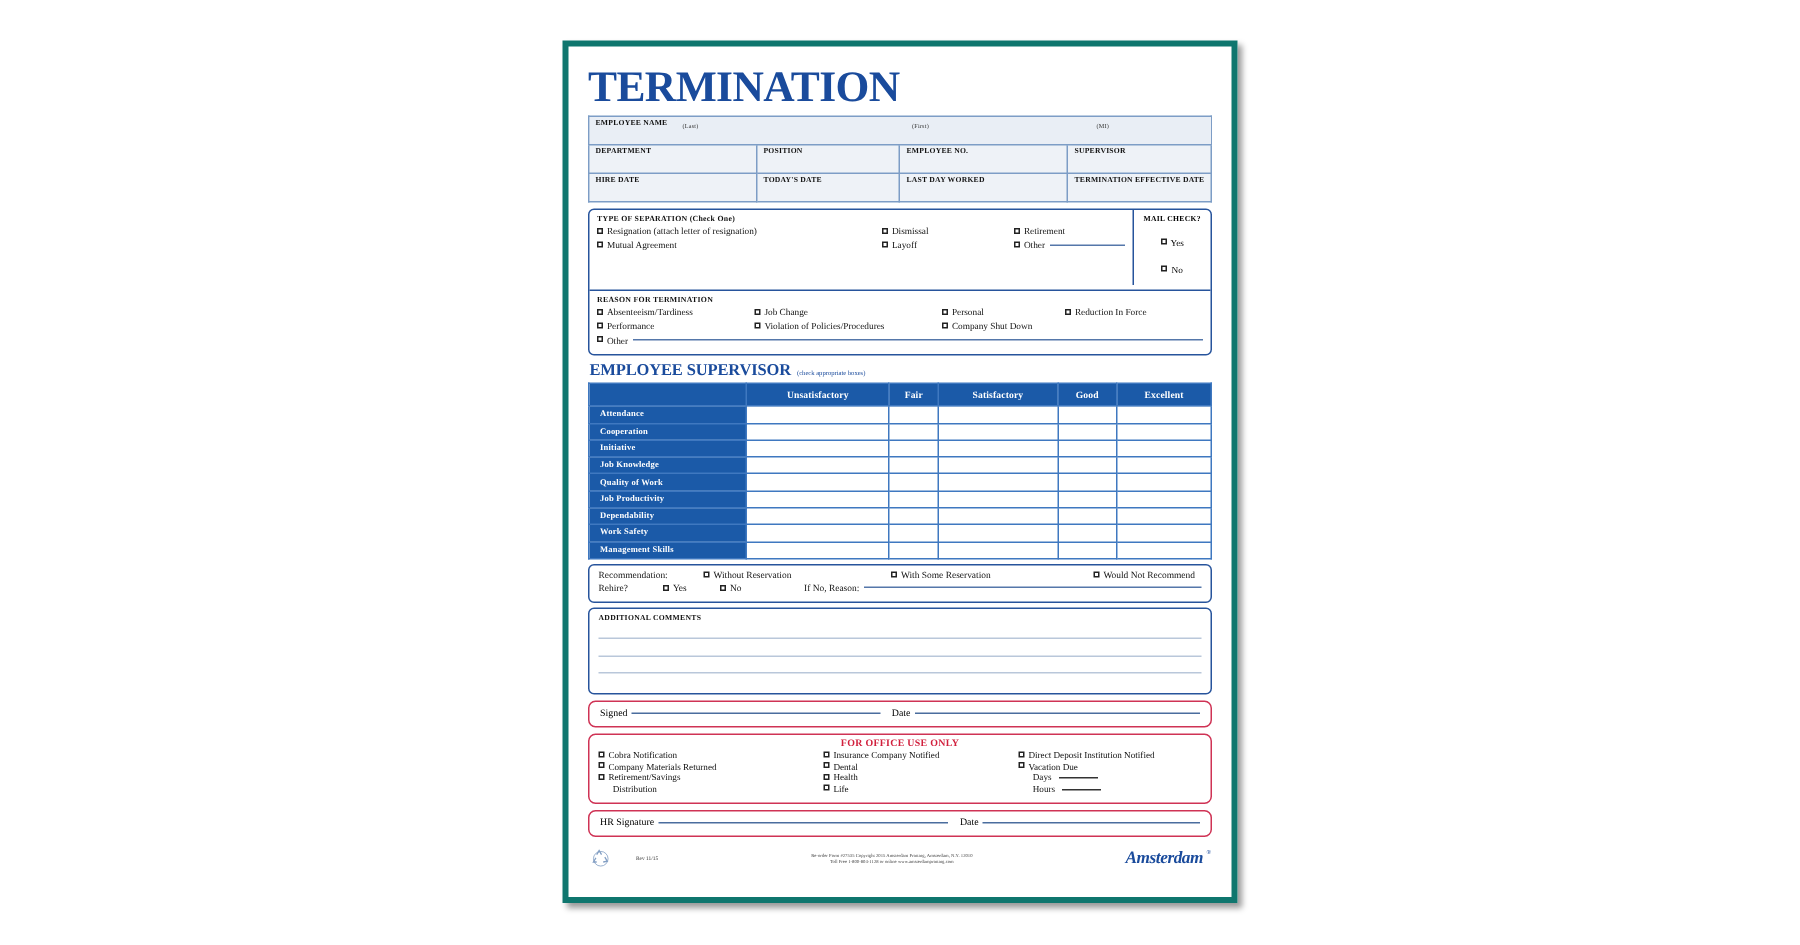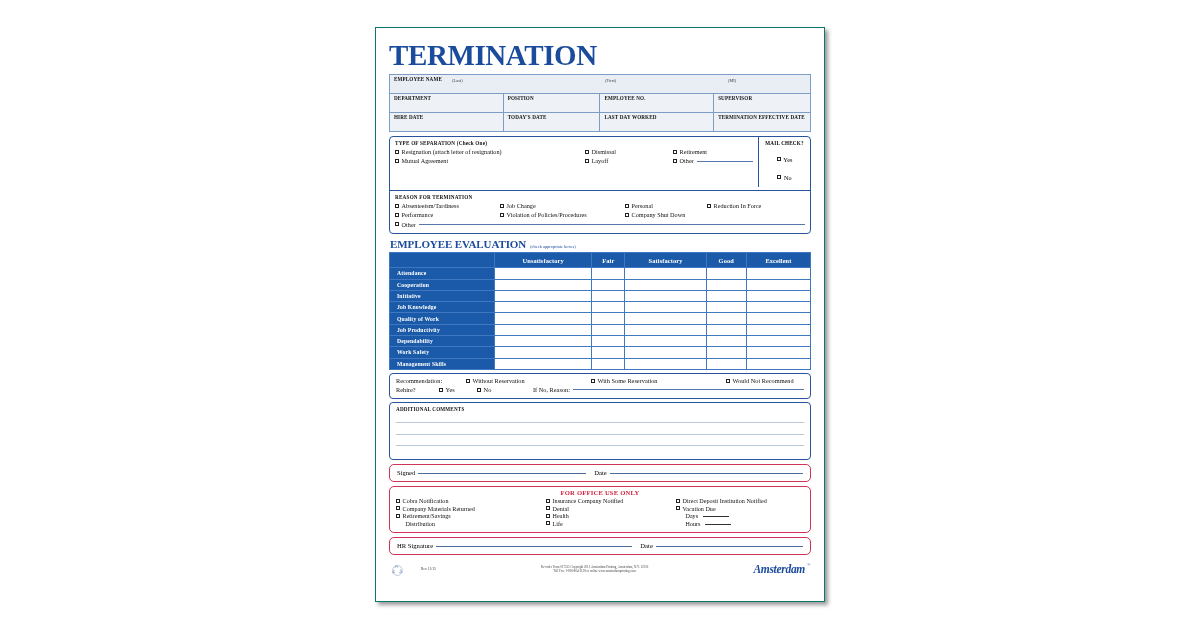--- a/index.html
+++ b/index.html
@@ -12,21 +12,21 @@
   }
 
   #stage { position:relative; width:1200px; height:630px; background:#fff; }
 
   
   #sheet {
     position:absolute;
     left:375px; top:27px;
     width:450px; height:575px;
     background:#ffffff;
-    border:1px solid #0f766e;
+    border:4px solid #0f766e;
     box-shadow:3px 3px 4px rgba(0,0,0,.40);
     padding:14px 13px 6px 13px;
   }
 
   
   .title-block { line-height:.92; margin-bottom:5px; }
   .title-line {
     font-family:"Liberation Serif", serif;
     font-weight:bold;
     font-size:29px;
@@ -324,21 +324,21 @@
           <span class="chk">
             <span class="box-glyph"></span>
             <span>Other</span>
           </span>
           <span class="fill-line"></span>
         </div>
       </div>
     </div>
 
     <div class="eval-head">
-      <span>EMPLOYEE EVALUATION</span><span class="note">(check appropriate boxes)</span>
+      <span>EMPLOYEE SUPERVISOR</span><span class="note">(check appropriate boxes)</span>
     </div>
 
     <table class="eval">
       <thead>
         <tr>
           <th class="corner"></th>
           <th class="col">Unsatisfactory</th>
           <th class="col">Fair</th>
           <th class="col">Satisfactory</th>
           <th class="col">Good</th>

